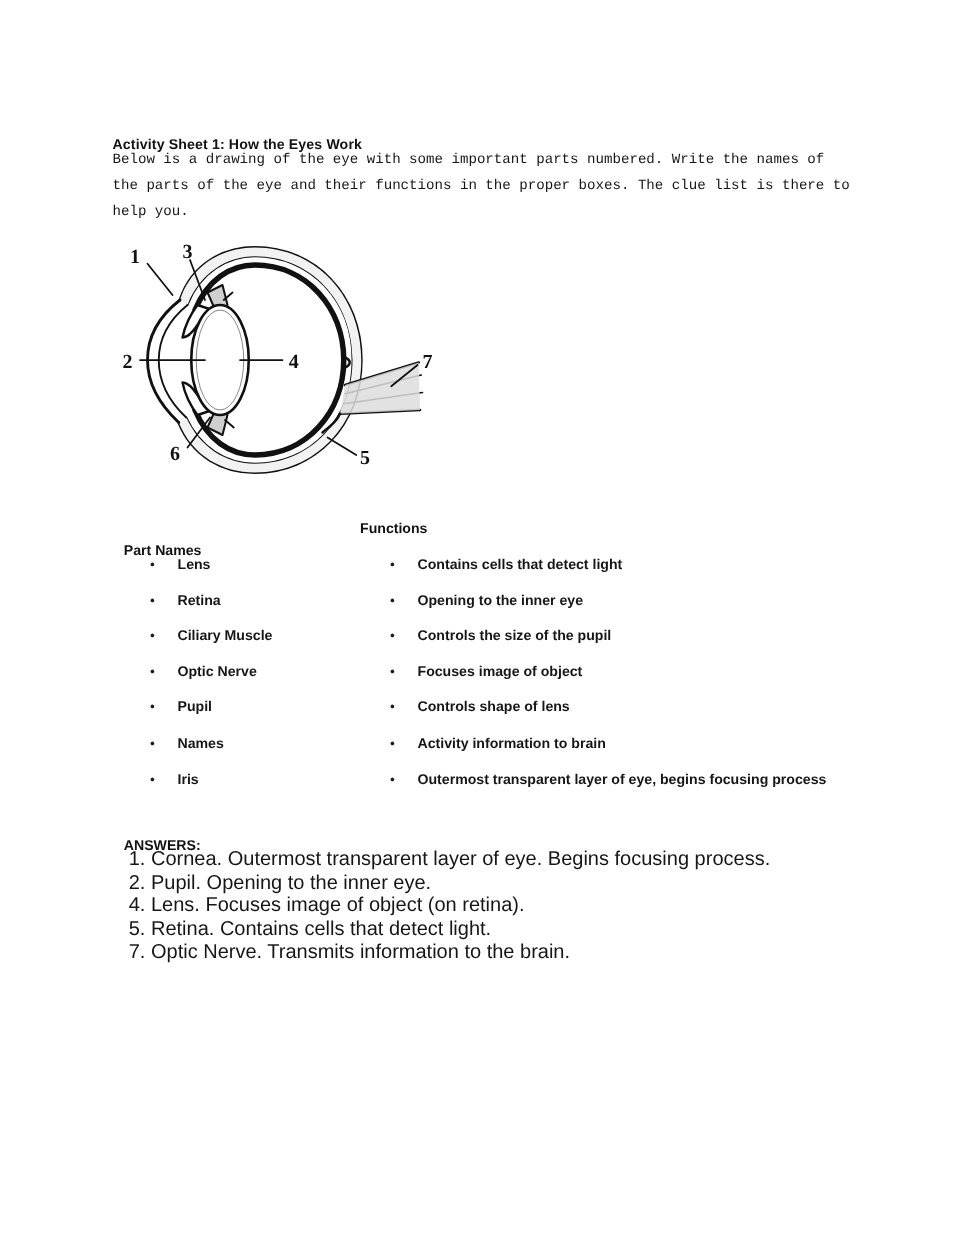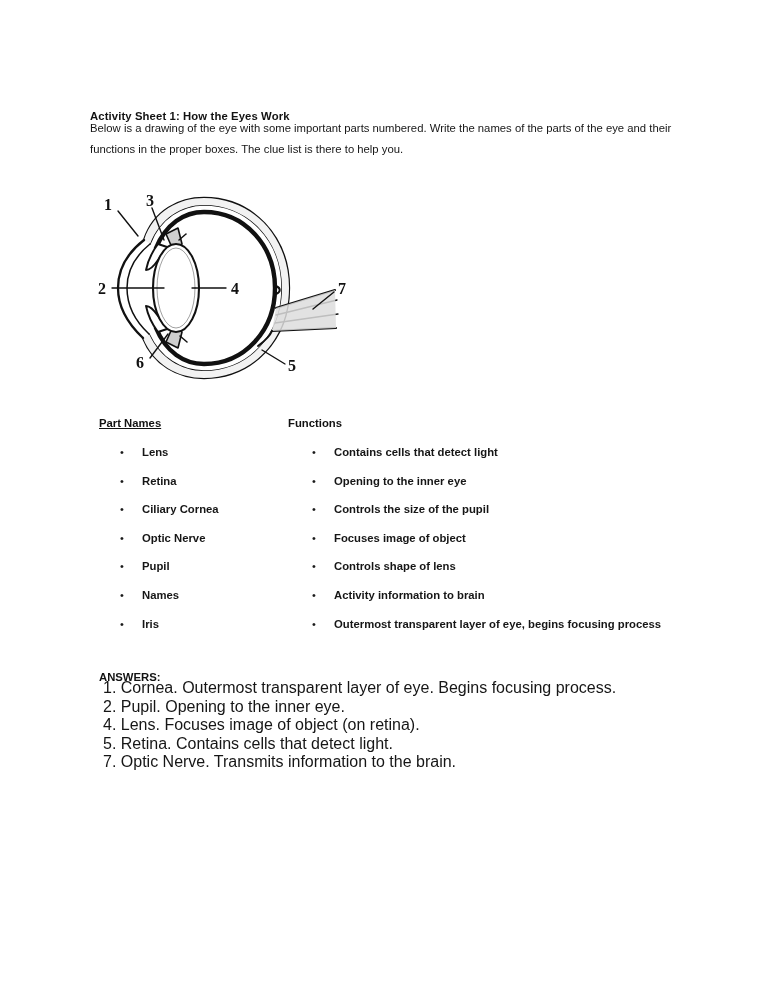--- a/index.html
+++ b/index.html
@@ -33,40 +33,41 @@
     margin-top: 20px;
   }
   .intro {
     position: absolute;
     left: 90px;
     top: 118px;
     width: 592px;
     font-size: 11.3px;
     line-height: 21px;
     color: #161616;
+    font-family: Liberation Mono, monospace;
   }
 
   
   .diagram {
     position: absolute;
     left: 80px;
     top: 178px;
     width: 300px;
     height: 215px;
   }
   .diagram svg { display: block; }
 
   
   .col-head {
     position: absolute;
     font-size: 11.3px;
     font-weight: bold;
     color: #121212;
   }
-  .col-head.left  { left: 99px;  top: 417px; text-decoration: underline; }
+  .col-head.left  { left: 99px;  top: 435px; }
   .col-head.right { left: 288px; top: 417px; }
 
   .list {
     position: absolute;
     margin: 0;
     padding: 0;
     list-style: none;
   }
   .list.left  { left: 120px; top: 438px; width: 170px; }
   .list.right { left: 312px; top: 438px; width: 390px; }
@@ -256,21 +257,21 @@
     <li>
       <span class="bullet">•</span>
       <span class="txt">Lens</span>
     </li>
     <li>
       <span class="bullet">•</span>
       <span class="txt">Retina</span>
     </li>
     <li>
       <span class="bullet">•</span>
-      <span class="txt">Ciliary Cornea</span>
+      <span class="txt">Ciliary Muscle</span>
     </li>
     <li>
       <span class="bullet">•</span>
       <span class="txt">Optic Nerve</span>
     </li>
     <li>
       <span class="bullet">•</span>
       <span class="txt">Pupil</span>
     </li>
     <li>

